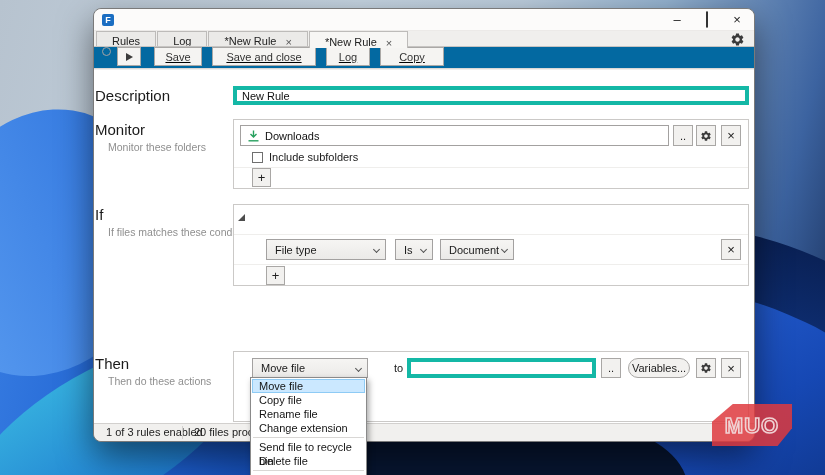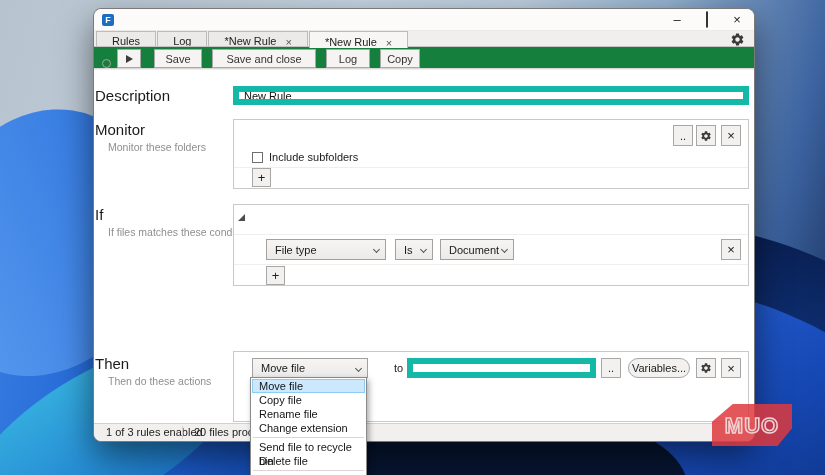--- a/index.html
+++ b/index.html
@@ -47,38 +47,38 @@
   .tabstrip::after { content:""; position:absolute; left:0; right:0; bottom:0; border-bottom:1px solid #c6c4c2; }
   .tabs { position:absolute; left:2px; top:0; display:flex; height:16px; }
   .tab { display:flex; align-items:flex-end; padding:0 15px; margin-right:1px; font-size:11px; color:#222;
          background:#ebeae8; border:1px solid #bdbbb9; border-bottom:none; height:16px; position:relative; }
   .tab .tab-close { margin-left:9px; font-size:11px; color:#555; line-height:10px; }
   .tab.active { background:#f7f6f4; height:17px; z-index:3; }
   .tabstrip .gear-btn { position:absolute; right:9px; top:1px; width:15px; height:15px; }
   .gear-svg { width:100%; height:100%; fill:#3a3a3a; display:block; }
 
   
-  .toolbar { position:absolute; left:0; top:38px; right:0; height:22px; background:#15803d;
-             border-bottom:1px solid #dad8d6; display:flex; align-items:flex-end; }
+  .toolbar { position:absolute; left:0; top:38px; right:0; height:22px; background:#0369a1;
+             border-bottom:1px solid #dad8d6; display:flex; align-items:flex-start;text-decoration:underline; }
   .record-circle { width:9px; height:9px; border:1.5px solid #a5a3a1; border-radius:50%; margin-left:8px; }
   .tbtn { height:19px; background:#f5f4f2; border:1px solid #aaa8a6; font-size:11px; color:#333;
           font-family:inherit; display:flex; align-items:center; justify-content:center; padding:0 10px; }
   .tbtn.play { width:24px; padding:0; margin-left:6px; }
   .play-tri { width:0; height:0; border-left:7px solid #3c3c3c; border-top:4px solid transparent; border-bottom:4px solid transparent; }
   .tbtn.save { margin-left:13px; width:48px; }
   .tbtn.saveclose { margin-left:10px; width:104px; }
   .tbtn.log { margin-left:10px; width:44px; }
-  .tbtn.copy { margin-left:10px; width:40px; }
+  .tbtn.copy { margin-left:10px; width:64px; }
 
   
   .content { position:absolute; left:0; top:61px; right:0; bottom:18px; background:#fff; }
   .sec-label { position:absolute; left:1px; font-size:15px; color:#1b1b1b; }
   .sec-sub { position:absolute; left:14px; font-size:10.5px; color:#8f8f8f; }
 
-  .txt-input { position:absolute; background:#fff; border:6px solid #14b8a6; font-size:11px; color:#111;
+  .txt-input { position:absolute; background:#fff; border:4px solid #14b8a6; font-size:11px; color:#111;
                padding:0 5px; font-family:inherit; }
 
   .panel { position:absolute; left:139px; width:516px; background:#fff; border:1px solid #cbc9c7; }
 
   .sq-btn { position:absolute; width:20px; height:21px; background:#f2f1ef; border:1px solid #a9a7a5;
             display:flex; align-items:center; justify-content:center; font-size:11px; color:#222; }
   .sq-btn .gear-svg { width:12px; height:12px; }
   .x-glyph { font-size:13px; color:#1a1a1a; line-height:1; }
 
   .combo { position:absolute; height:21px; background:linear-gradient(#f6f5f3,#ebeae8); border:1px solid #a3a1a0;
@@ -203,20 +203,27 @@
   </div>
 
   <div class="content">
 
     <div class="sec-label" style="top:17px;">Description</div>
     <input class="txt-input" style="left: 139px; top: 16px; width: 516px; height: 19px;" value="New Rule">
 
     <div class="sec-label" style="top:51px;">Monitor</div>
     <div class="sec-sub" style="top:71px;">Monitor these folders</div>
     <div class="panel" style="top:49px; height:70px;">
+      <div class="folder-input">
+        <svg class="dl-icon" width="11" height="12" viewBox="0 0 11 12">
+          <path d="M5.5 0.5 v6 M2.5 4 l3 3 3-3" stroke="#27a05e" stroke-width="1.4" fill="none"></path>
+          <path d="M0.5 10.8 h10" stroke="#27a05e" stroke-width="1.4"></path>
+        </svg>
+        <span>Downloads</span>
+      </div>
       <div class="sq-btn" style="left:439px; top:5px;">..</div>
       <div class="sq-btn" style="left:462px; top:5px;">
         <svg class="gear-svg">
             <use href="#gear"></use>
           </svg>
       </div>
       <div class="sq-btn" style="left:487px; top:5px;">
           <span class="x-glyph">×</span>
         </div>
       <div class="checkbox" style="left:18px; top:32px;"></div>

